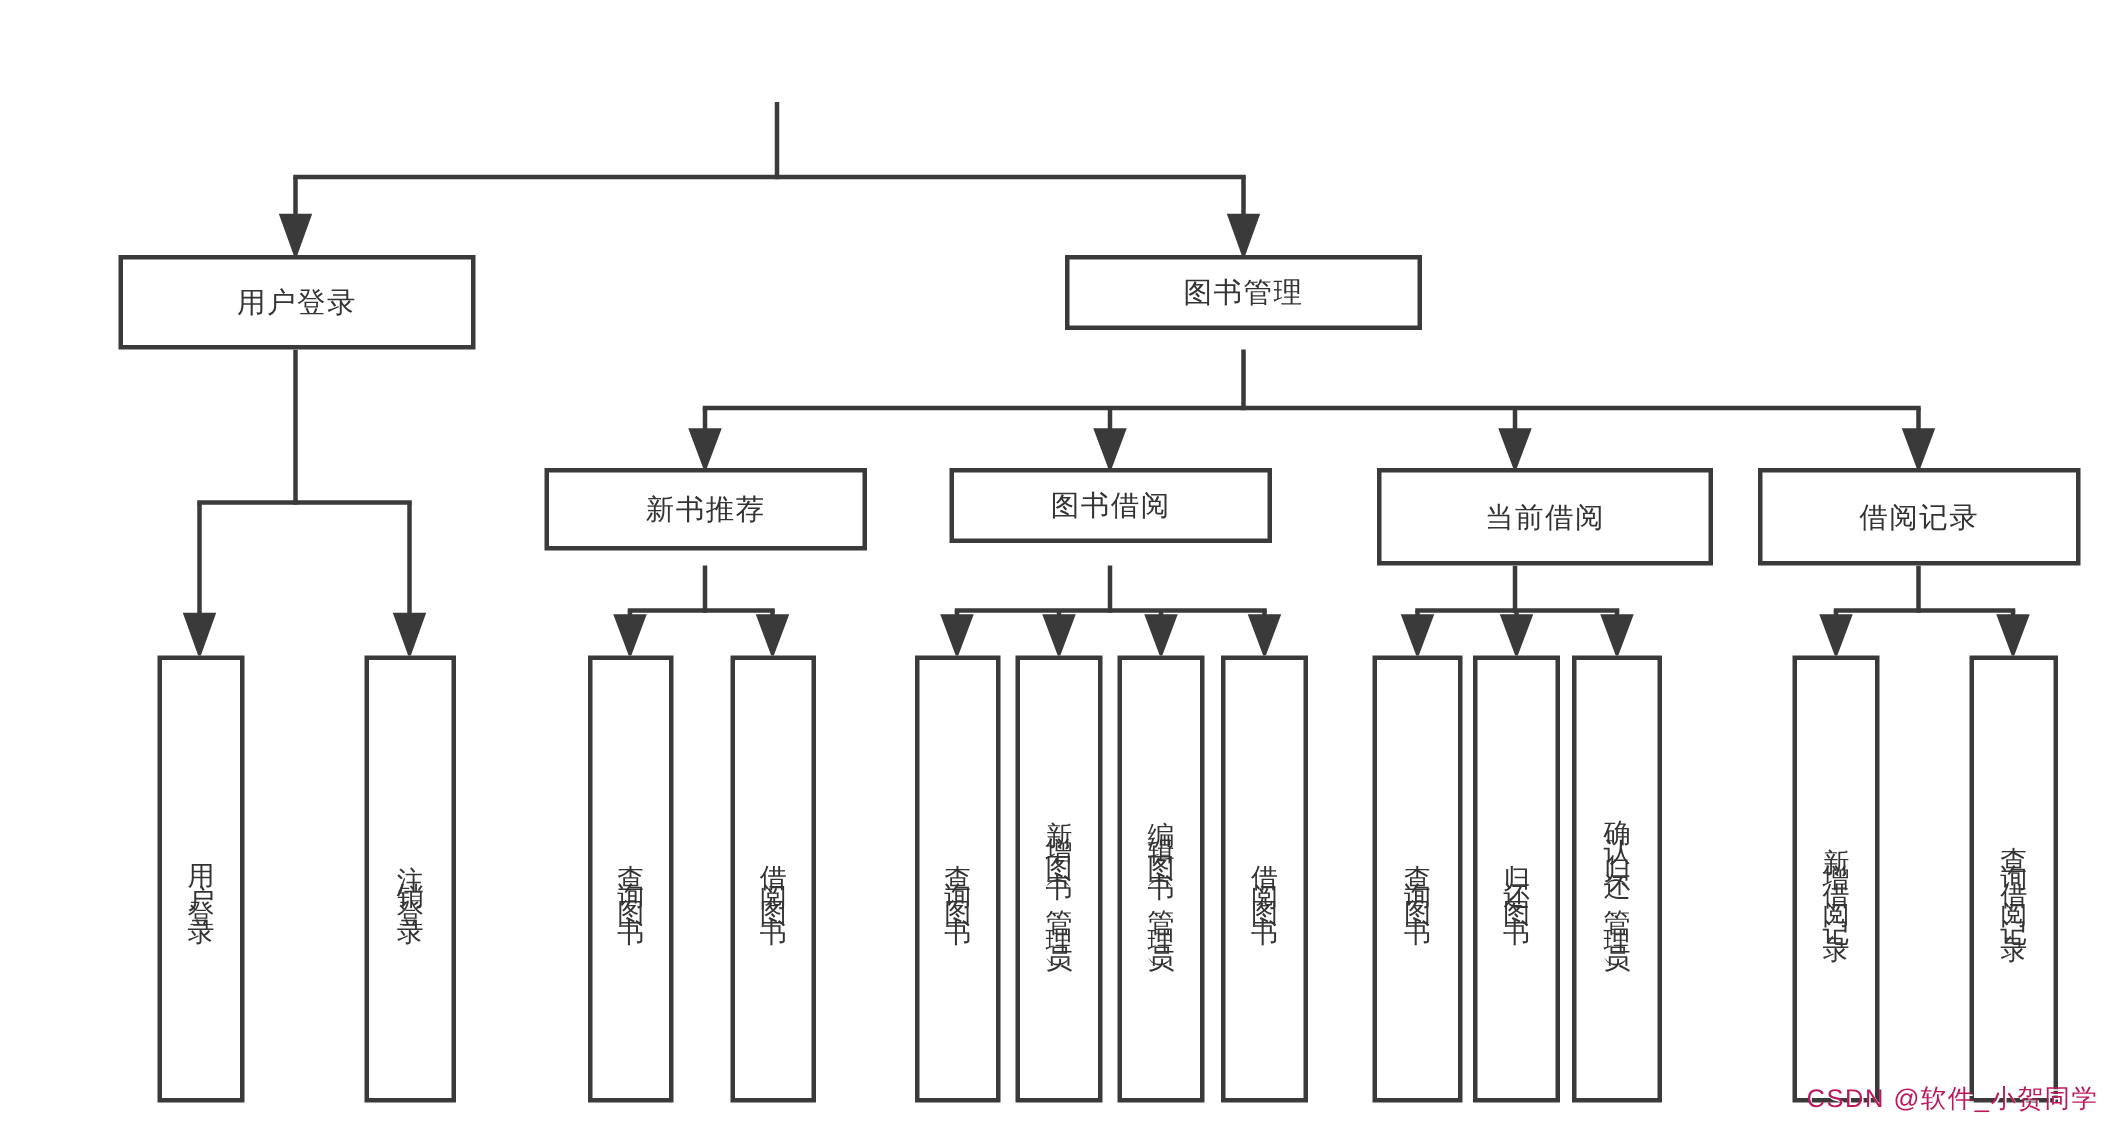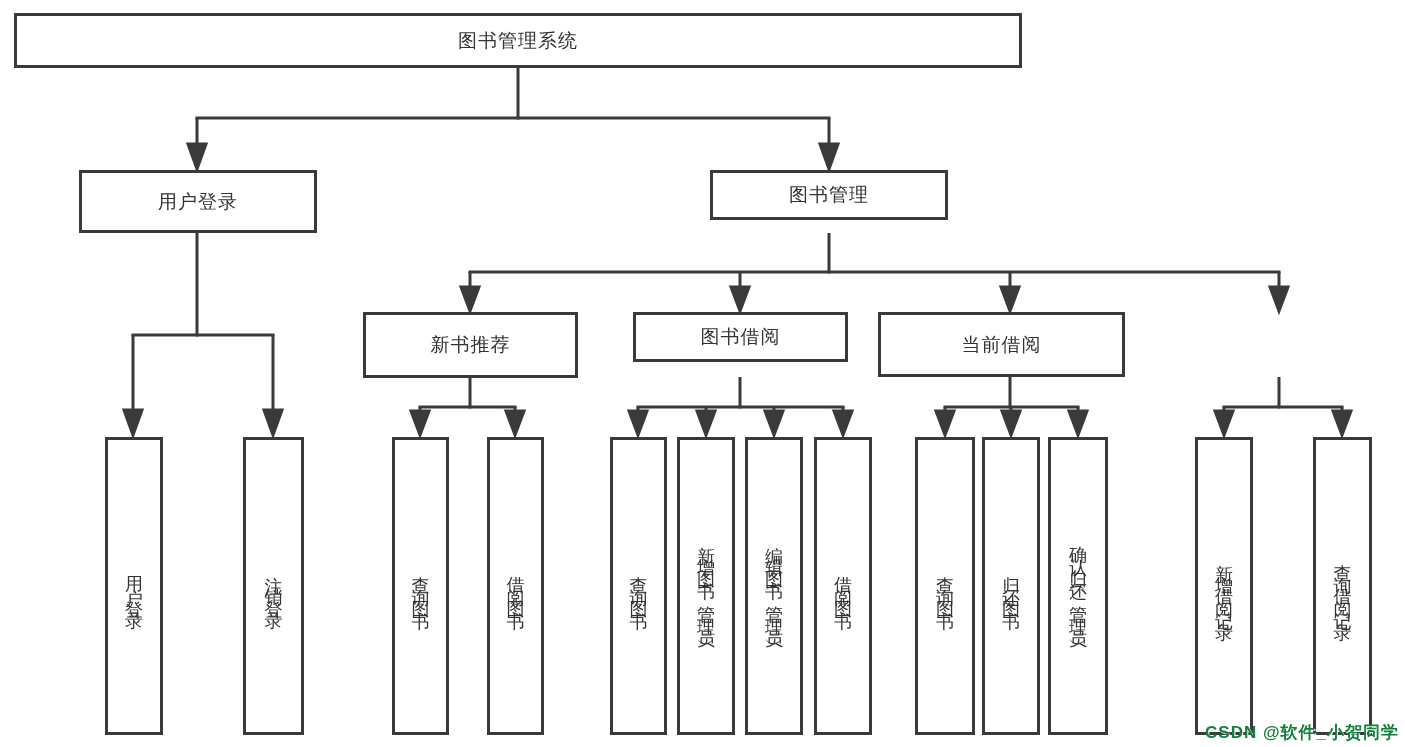--- a/index.html
+++ b/index.html
@@ -51,26 +51,25 @@
     font-size: 18px;
     letter-spacing: 12px;
     color: #333333;
     line-height: 1;
   }
   .watermark {
     position: absolute;
     right: 6px;
     bottom: 3px;
     font-size: 17px;
-    color: #15803d;
+    color: #be185d;
     letter-spacing: 1px;
     text-shadow: 1px 1px 0 #ffffff;
     z-index: 5;
     white-space: nowrap;
-    font-weight: bold;
   }
 </style>
 </head>
 <body>
 
 <div class="stage">
 
   <svg class="connectors" viewBox="0 0 1405 747" xmlns="http://www.w3.org/2000/svg">
     <g stroke="#3a3a3a" stroke-width="3" fill="#3a3a3a">
 
@@ -128,28 +127,28 @@
 
       <line x1="1279" y1="377" x2="1279" y2="408.5"></line>
       <line x1="1222.5" y1="407" x2="1343.5" y2="407"></line>
       <line x1="1224" y1="407" x2="1224" y2="414"></line>
       <polygon points="1215,411 1233,411 1224,435"></polygon>
       <line x1="1342" y1="407" x2="1342" y2="414"></line>
       <polygon points="1333,411 1351,411 1342,435"></polygon>
     </g>
   </svg>
 
-  <div class="hbox" style="left:14px;top:13px;width:1008px;height:55px">图书管理系统</div>
 
   <div class="hbox" style="left:79px;top:170px;width:238px;height:63px">用户登录</div>
   <div class="hbox" style="left:710px;top:170px;width:238px;height:50px">图书管理</div>
 
-  <div class="hbox" style="left:363px;top:312px;width:215px;height:66px">新书推荐</div>
+  <div class="hbox" style="left:363px;top:312px;width:215px;height:55px">新书推荐</div>
   <div class="hbox" style="left:633px;top:312px;width:215px;height:50px">图书借阅</div>
-  <div class="hbox" style="left:878px;top:312px;width:247px;height:65px">当前借阅</div>
+  <div class="hbox" style="left:918px;top:312px;width:224px;height:65px">当前借阅</div>
+  <div class="hbox" style="left:1172px;top:312px;width:215px;height:65px">借阅记录</div>
 
   <div class="vbox" style="left:105px;top:437px;width:58px;height:298px">
     <span class="vtext">用户登录</span>
   </div>
   <div class="vbox" style="left:243px;top:437px;width:61px;height:298px">
     <span class="vtext">注销登录</span>
   </div>
 
   <div class="vbox" style="left:392px;top:437px;width:57px;height:298px">
     <span class="vtext">查询图书</span>

